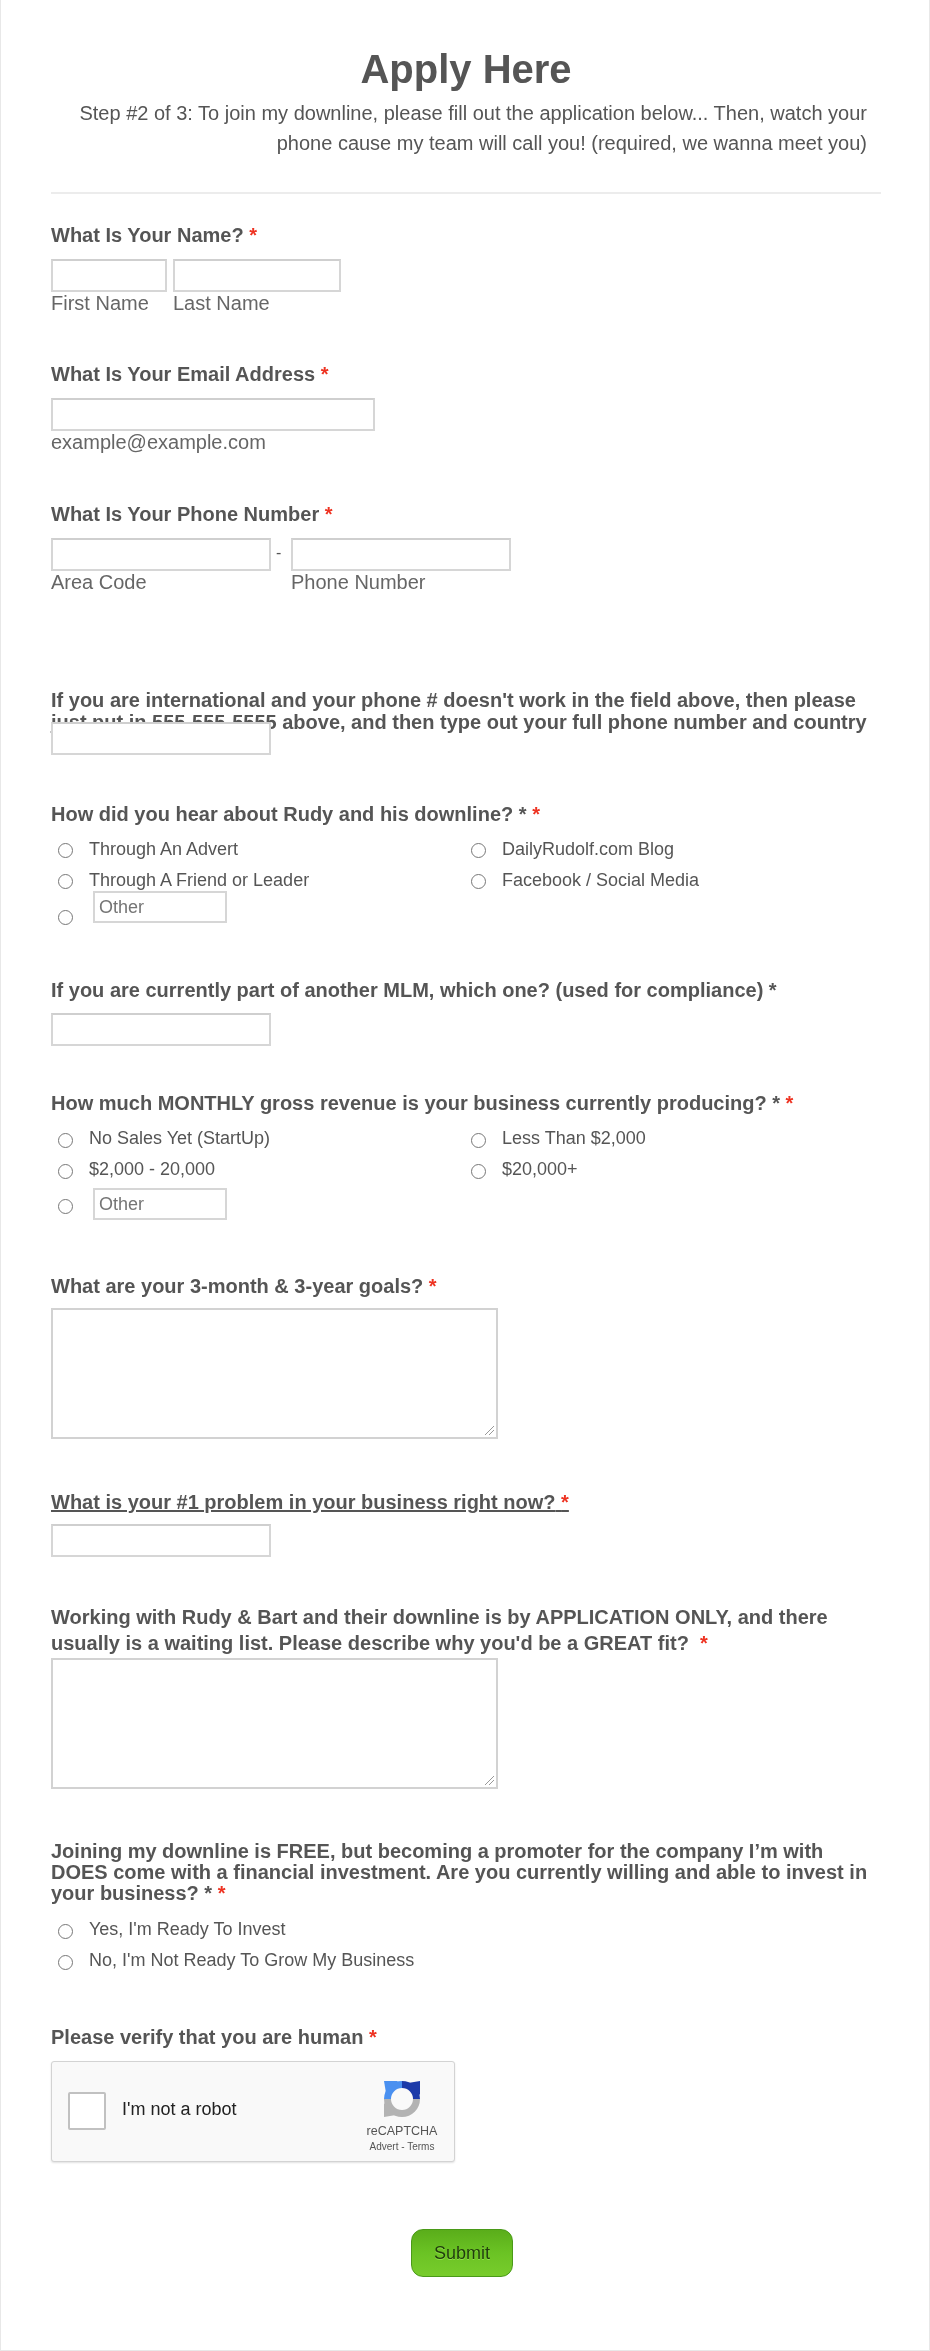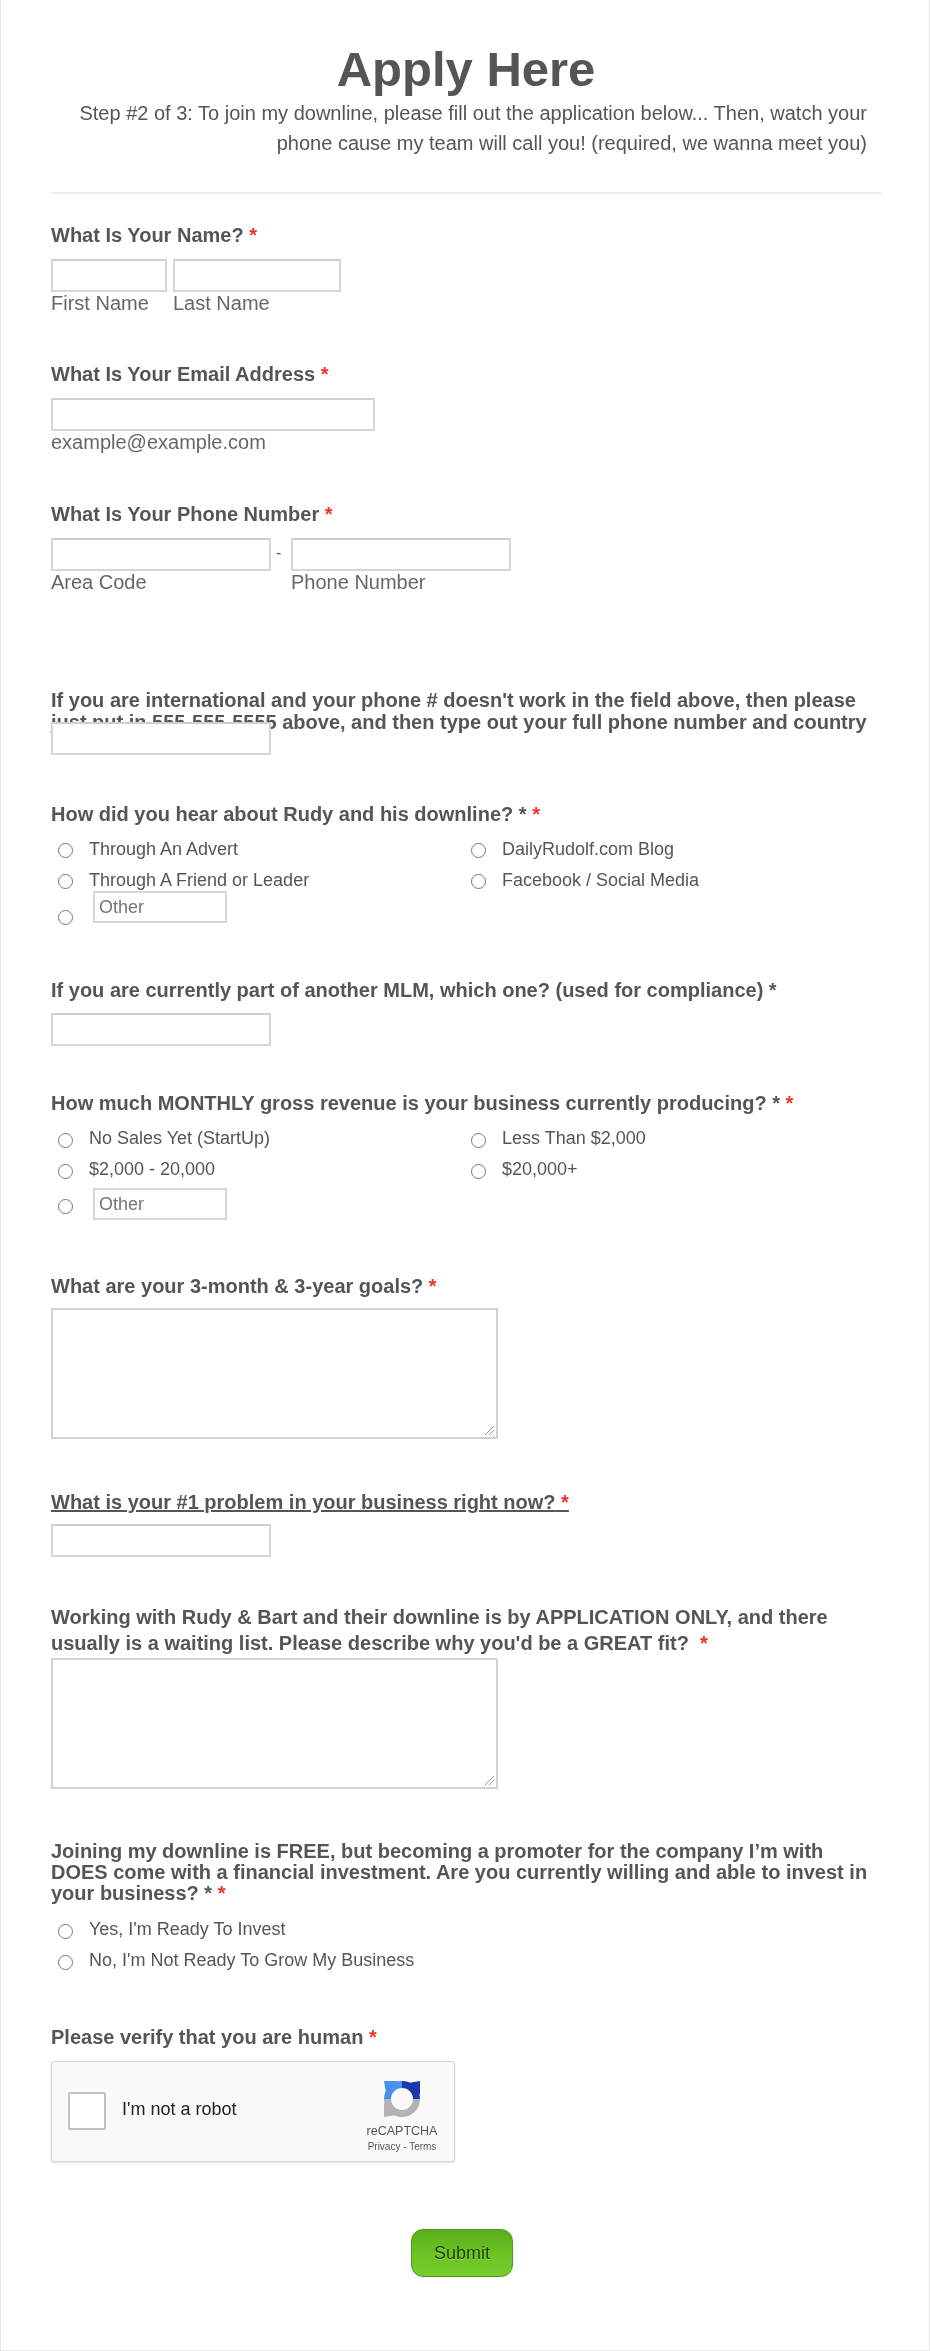--- a/index.html
+++ b/index.html
@@ -1,20 +1,20 @@
 <!DOCTYPE html>
 <html><head>
 <meta charset="utf-8">
 <style>
   * { box-sizing: border-box; margin: 0; padding: 0; }
   html, body { width: 930px; height: 2351px; background: #fff; overflow: hidden; }
   body { font-family: "Liberation Sans", sans-serif; color: #555; position: relative; }
   .page { position: absolute; left: 0; top: 0; width: 930px; height: 2351px; border: 1px solid #e8e8e8; border-top: none; }
   .abs { position: absolute; }
-  .title { left: 0; width: 930px; top: 45px; text-align: center; font-size: 49px; font-weight: bold; color: #555; line-height: 48px; }
+  .title { left: 0; width: 930px; top: 45px; text-align: center; font-size: 40px; font-weight: bold; color: #555; line-height: 48px; }
   .subtitle { left: 56px; width: 810px; top: 98px; text-align: right; font-size: 20px; line-height: 30px; color: #555; }
   .divider { left: 50px; width: 830px; top: 192px; height: 2px; background: #ececec; }
   .label { left: 50px; width: 830px; font-size: 20px; font-weight: bold; color: #555; line-height: 21px; }
   .req { color: #e32; }
   .input { background: #fff; border: 2px solid #d6d6d6; border-top-color: #cfcfcf; height: 33px; }
   .sublabel { font-size: 20px; color: #666; line-height: 16px; }
   .radio { width: 15px; height: 15px; border: 1px solid #777; border-radius: 50%; background: #fff; }
   .opt { font-size: 18px; color: #555; line-height: 22px; }
   .other { border: 2px solid #d6d6d6; height: 32px; font-size: 18px; color: #777; padding: 4px 4px; line-height: 20px; background: #fff; }
   .textarea { border: 2px solid #d2d2d2; background: #fff; }
@@ -131,17 +131,17 @@
     <svg class="clogo" viewBox="0 0 44 44">
       <path d="M22 4 A18 18 0 0 1 40 22 L33 22 A11 11 0 0 0 22 11 Z" fill="#1c3aa9"></path>
       <polygon points="40,4 40,18 28,6" fill="#1c3aa9"></polygon>
       <path d="M4 22 A18 18 0 0 1 22 4 L22 11 A11 11 0 0 0 11 22 Z" fill="#4a90f0"></path>
       <polygon points="4,4 18,4 6,16" fill="#4a90f0"></polygon>
       <path d="M22 40 A18 18 0 0 1 4 22 L11 22 A11 11 0 0 0 22 33 Z" fill="#b3b3b3"></path>
       <path d="M40 22 A18 18 0 0 1 22 40 L22 33 A11 11 0 0 0 33 22 Z" fill="#b3b3b3"></path>
       <polygon points="4,40 4,26 16,38" fill="#b3b3b3"></polygon>
     </svg>
     <div class="cbrand">reCAPTCHA</div>
-    <div class="cterms">Privacy - Terms</div>
+    <div class="cterms">Advert - Terms</div>
   </div>
 
   <div class="abs submit">Submit</div>
 </div>
 
 </body></html>

